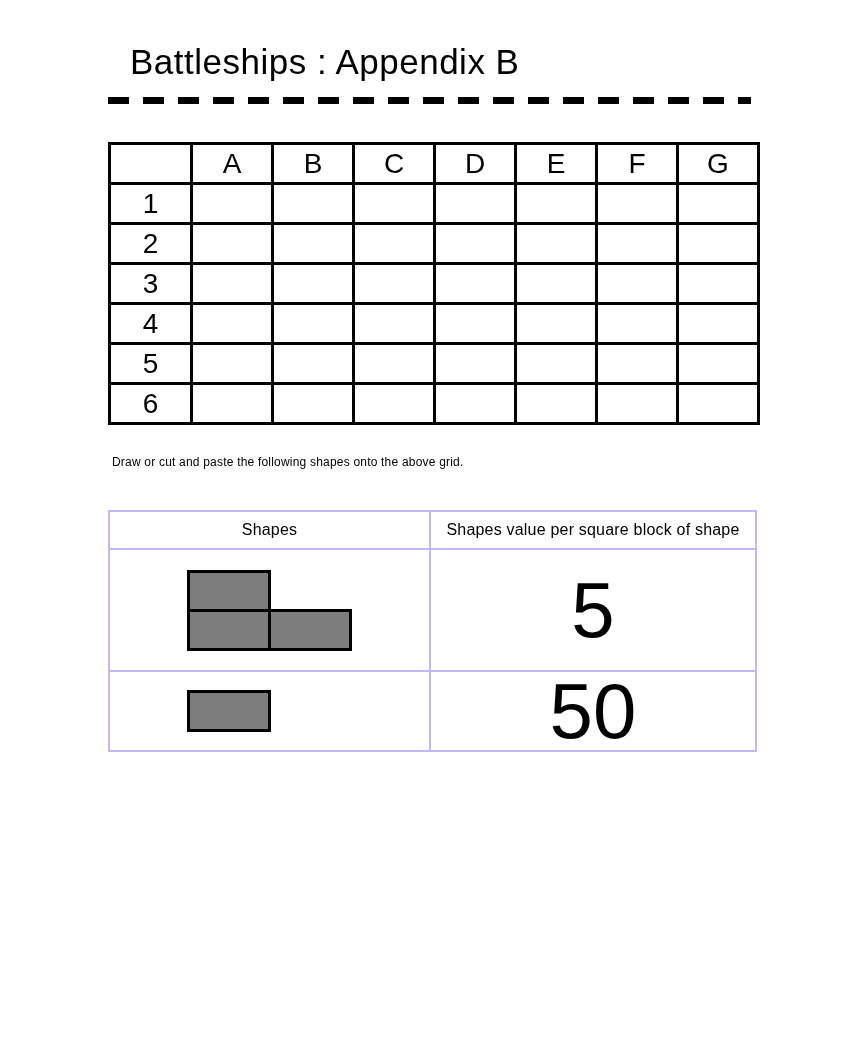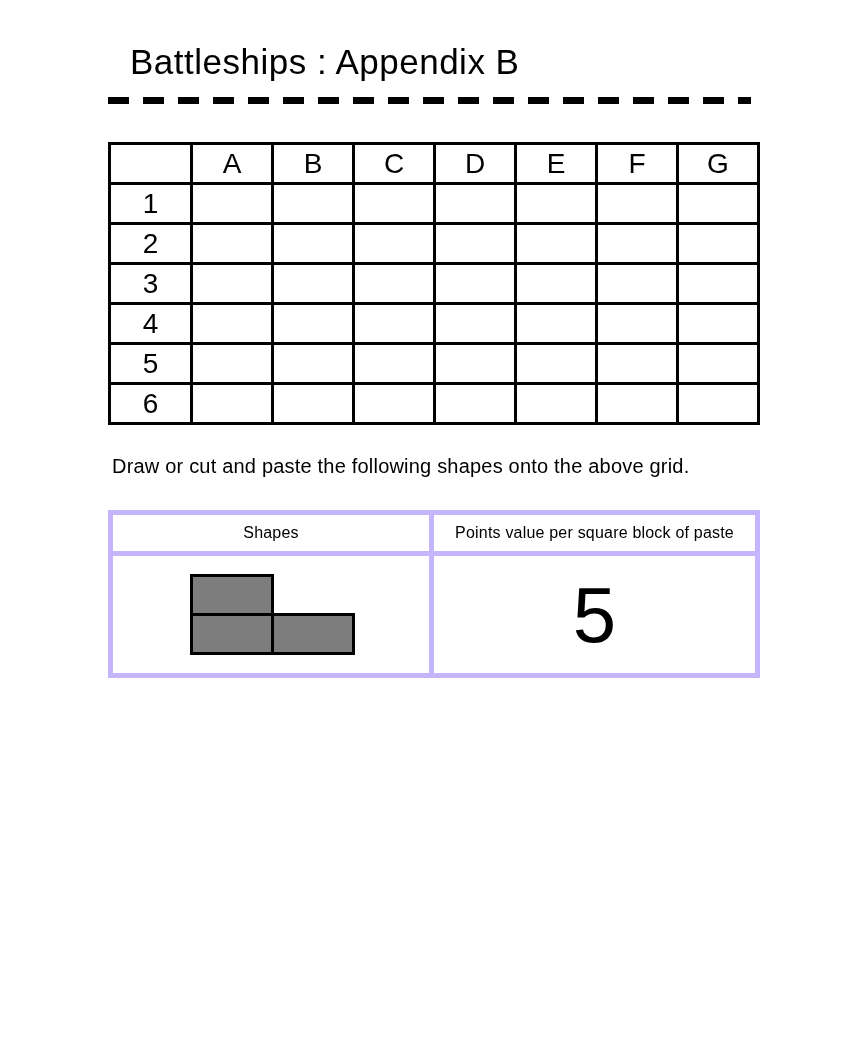--- a/index.html
+++ b/index.html
@@ -55,36 +55,36 @@
     font-size: 28px;
     height: 37px;
     background: #fff;
   }
 
   
   .instruction {
     position: absolute;
     left: 112px;
     top: 455px;
-    font-size: 20px;
+    font-size: 12px;
     letter-spacing: 0.2px;
     white-space: nowrap;
     text-align: center;
   }
 
   
   table.shapes {
     position: absolute;
     left: 108px;
     top: 510px;
     border-collapse: collapse;
     table-layout: fixed;
   }
   table.shapes th, table.shapes td {
-    border: 5px solid #c4b5fd;
+    border: 2px solid #c4b5fd;
     padding: 0;
     background: #fff;
   }
   table.shapes th {
     height: 36px;
     font-weight: normal;
     font-size: 16px;
     text-align: center;
     vertical-align: middle;
     letter-spacing: 0.2px;
@@ -206,26 +206,34 @@
 <div class="instruction">Draw or cut and paste the following shapes onto the above grid.</div>
 
 <table class="shapes">
   <colgroup>
     <col style="width:321px">
     <col style="width:326px">
   </colgroup>
   <tbody>
       <tr>
     <th>Shapes</th>
-    <th>Points value per square block of paste</th>
+    <th>Shapes value per square block of shape</th>
   </tr>
   <tr style="height:122px">
     <td class="shape-cell">
       <div class="shape-holder" style="width: 165px; height: 81px;">
             <div class="block" style="left: 0px; top: 0px; background: rgb(125, 125, 125); border-color: rgb(0, 0, 0);"></div>
             <div class="block" style="left: 0px; top: 39px; background: rgb(125, 125, 125); border-color: rgb(0, 0, 0);"></div>
             <div class="block" style="left: 81px; top: 39px; background: rgb(125, 125, 125); border-color: rgb(0, 0, 0);"></div>
           </div>
     </td>
     <td class="points-cell">5</td>
   </tr>
+  <tr style="height:80px">
+    <td class="shape-cell">
+      <div class="shape-holder" style="width: 84px; height: 42px;">
+            <div class="block" style="left: 0px; top: 0px; background: rgb(125, 125, 125); border-color: rgb(0, 0, 0);"></div>
+          </div>
+    </td>
+    <td class="points-cell">50</td>
+  </tr>
 </tbody>
   </table>
 
 </body></html>

